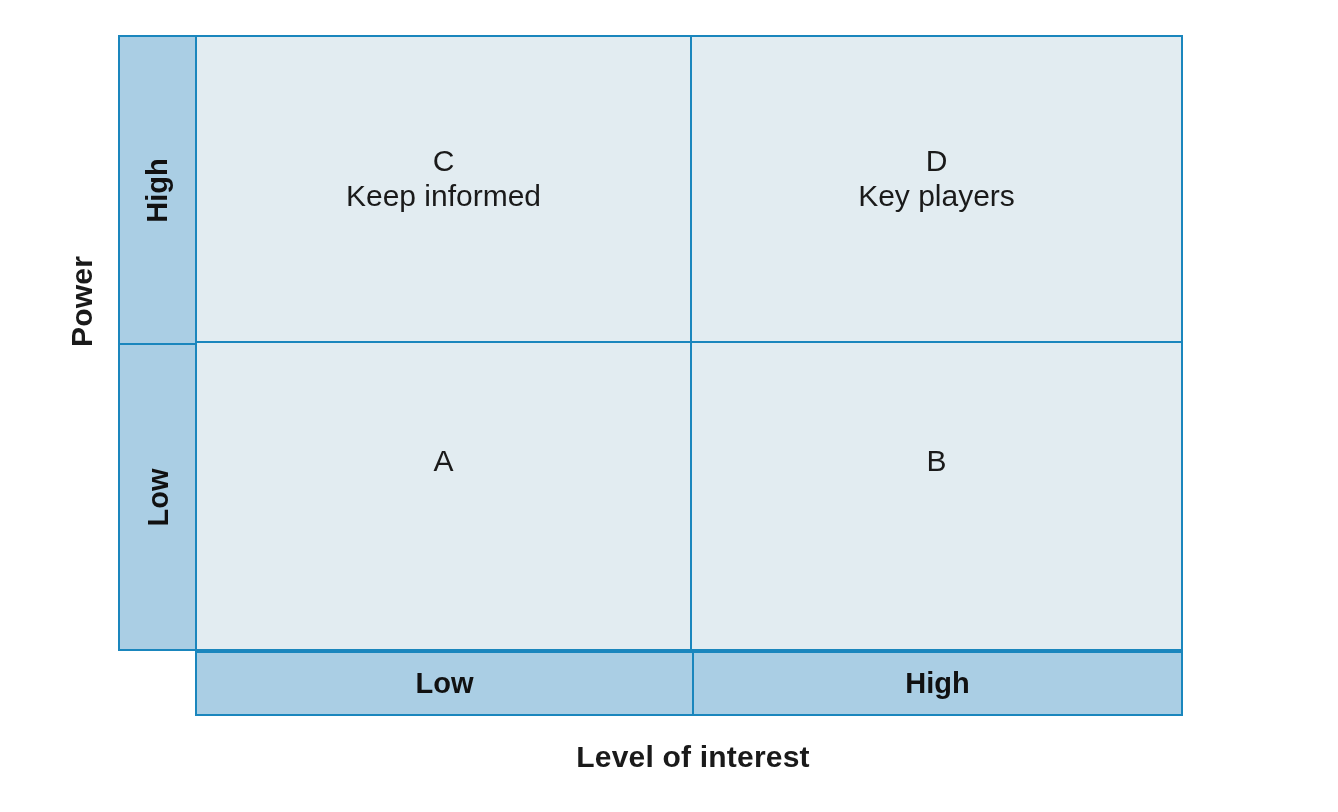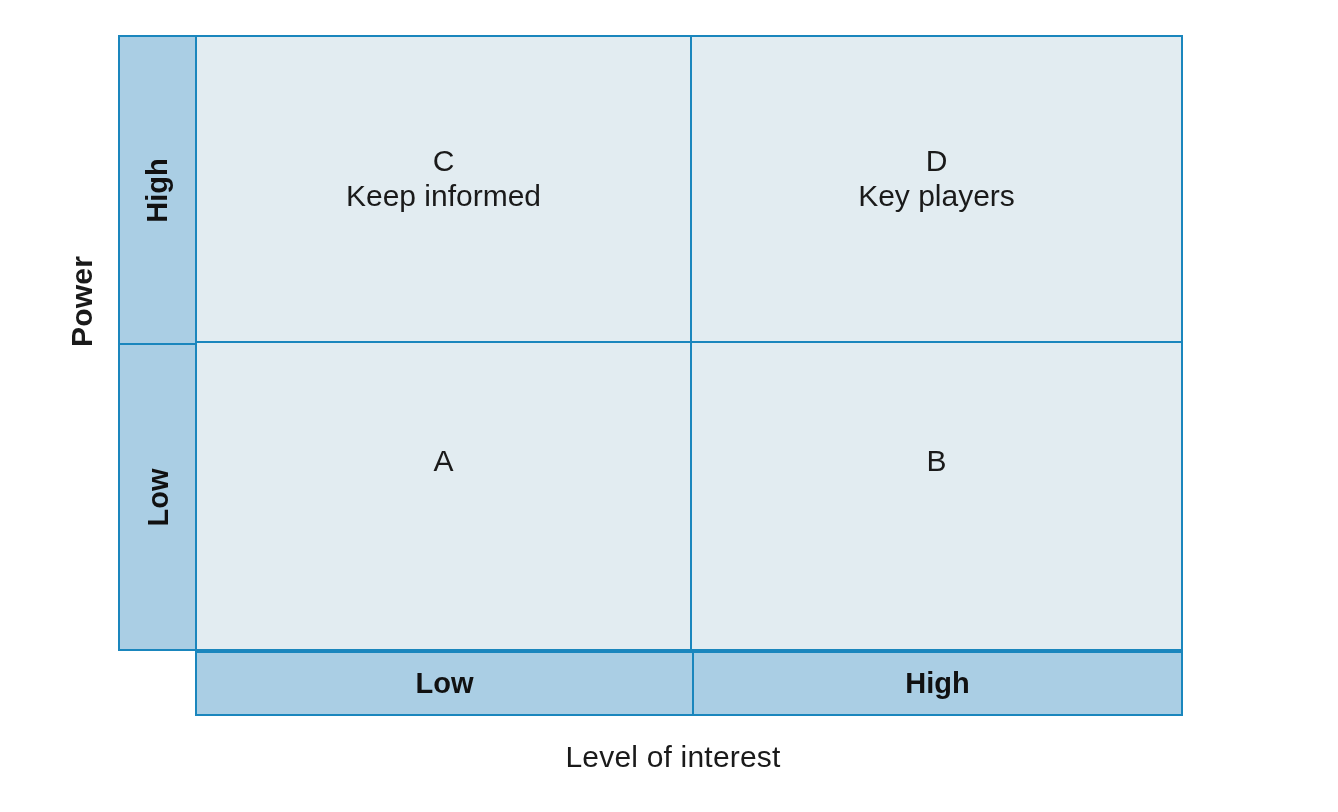--- a/index.html
+++ b/index.html
@@ -131,26 +131,26 @@
     font-size: 29px;
     font-weight: bold;
     color: #111111;
   }
   .x-band-cell.low  { width: 495px; }
   .x-band-cell.high { width: 489px; border-left: 2px solid #1a86bd; }
 
   
   .x-axis-title {
     position: absolute;
-    left: 179px;
+    left: 199px;
     top: 740px;
     width: 988px;
     text-align: center;
     font-size: 30px;
-    font-weight: normal;
+    font-weight: bold;
     letter-spacing: 0.2px;
     color: #1a1a1a;
   }
 </style>
 </head>
 <body>
 
 <div id="canvas">
 
   <div class="y-axis-title">Power</div>

